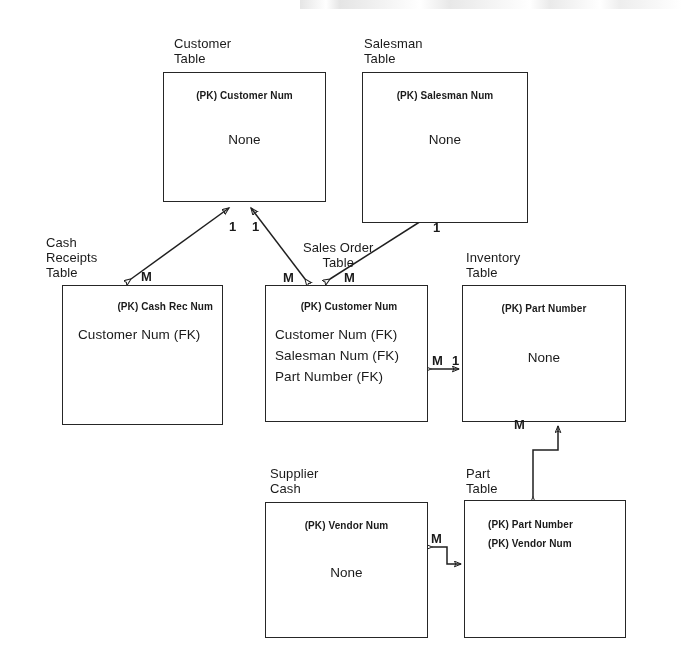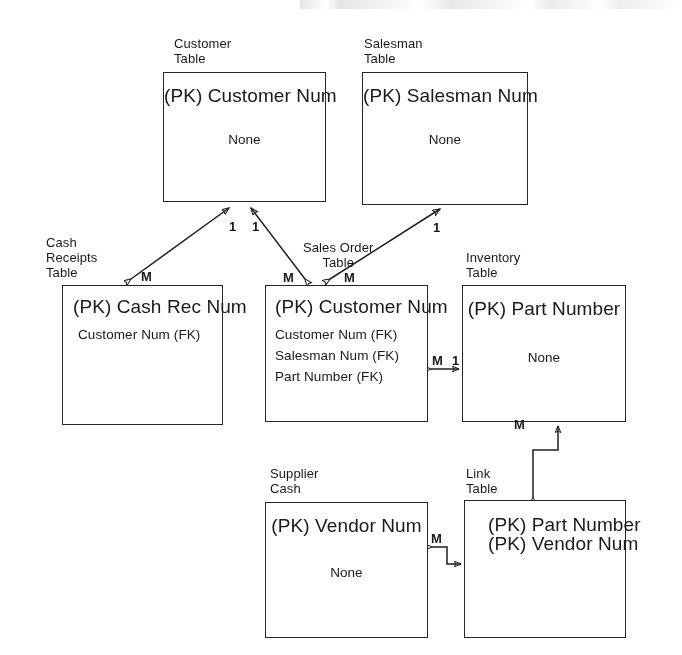--- a/index.html
+++ b/index.html
@@ -29,21 +29,21 @@
     position:absolute;
     border:1.5px solid #262626;
     background:#ffffff;
     box-sizing:border-box;
   }
   .ent .fields{
     position:absolute;left:0;right:0;top:14px;
     text-align:center;
   }
   .pk{
-    font-size:19px;line-height:17px;letter-spacing:.1px;white-space:nowrap;
+    font-size:10px;line-height:17px;letter-spacing:.1px;white-space:nowrap;font-weight:bold;
   }
   .attr{
     font-size:13.5px;line-height:21px;letter-spacing:.1px;white-space:nowrap;
   }
   .none{
     font-size:13.5px;line-height:17px;
   }
   .ent.left-align .fields{text-align:left;padding-left:9px;}
   .ent.left-align .pk{text-align:center;padding-right:9px;}
 
@@ -113,31 +113,31 @@
 
   <div class="caption" style="left:303px;top:240px;text-align:center;">Sales Order
 Table</div>
 
   <div class="caption" style="left:466px;top:250px;">Inventory
 Table</div>
 
   <div class="caption" style="left:270px;top:466px;">Supplier
 Cash</div>
 
-  <div class="caption" style="left:466px;top:466px;">Link
+  <div class="caption" style="left:466px;top:466px;">Part
 Table</div>
 
   <div class="ent" style="left:163px;top:72px;width:163px;height:130px;">
     <div class="fields">
       <div class="pk">(PK) Customer Num</div>
       <div class="none" style="margin-top:27px;">None</div>
     </div>
   </div>
 
-  <div class="ent" style="left:362px;top:72px;width:166px;height:133px;">
+  <div class="ent" style="left:362px;top:72px;width:166px;height:151px;">
     <div class="fields">
       <div class="pk">(PK) Salesman Num</div>
       <div class="none" style="margin-top:27px;">None</div>
     </div>
   </div>
 
   <div class="ent left-align" style="left:62px;top:285px;width:161px;height:140px;">
     <div class="fields" style="top:12px;">
       <div class="pk" style="text-align:right;padding-left:1px;">(PK) Cash Rec Num</div>
       <div class="attr" style="margin-top:9px;padding-left:6px;">Customer Num (FK)</div>

